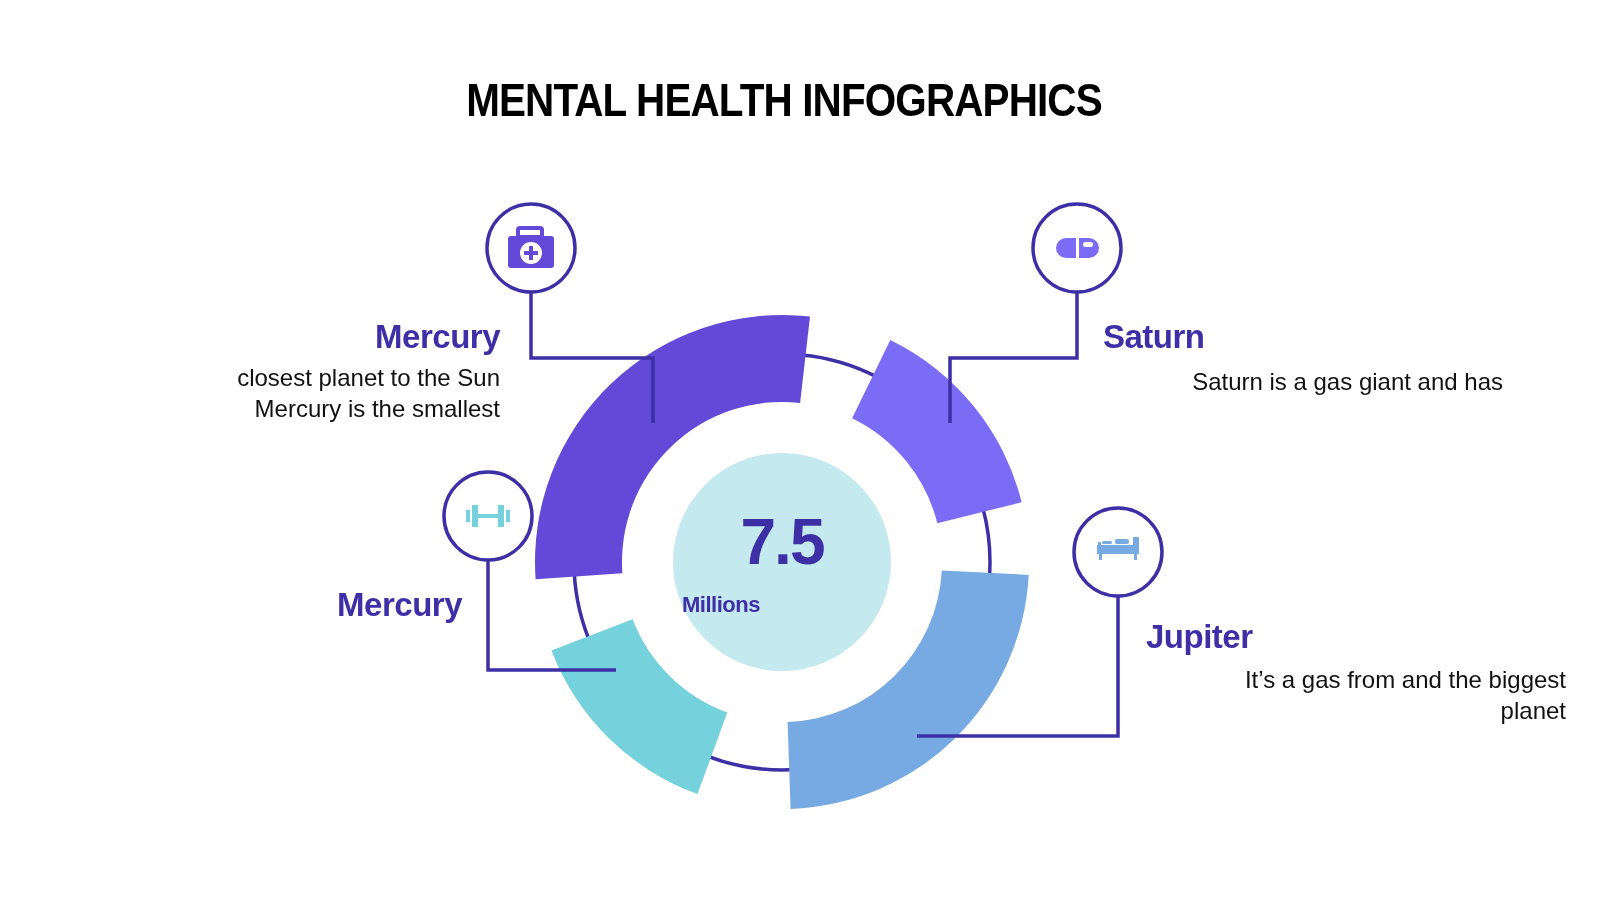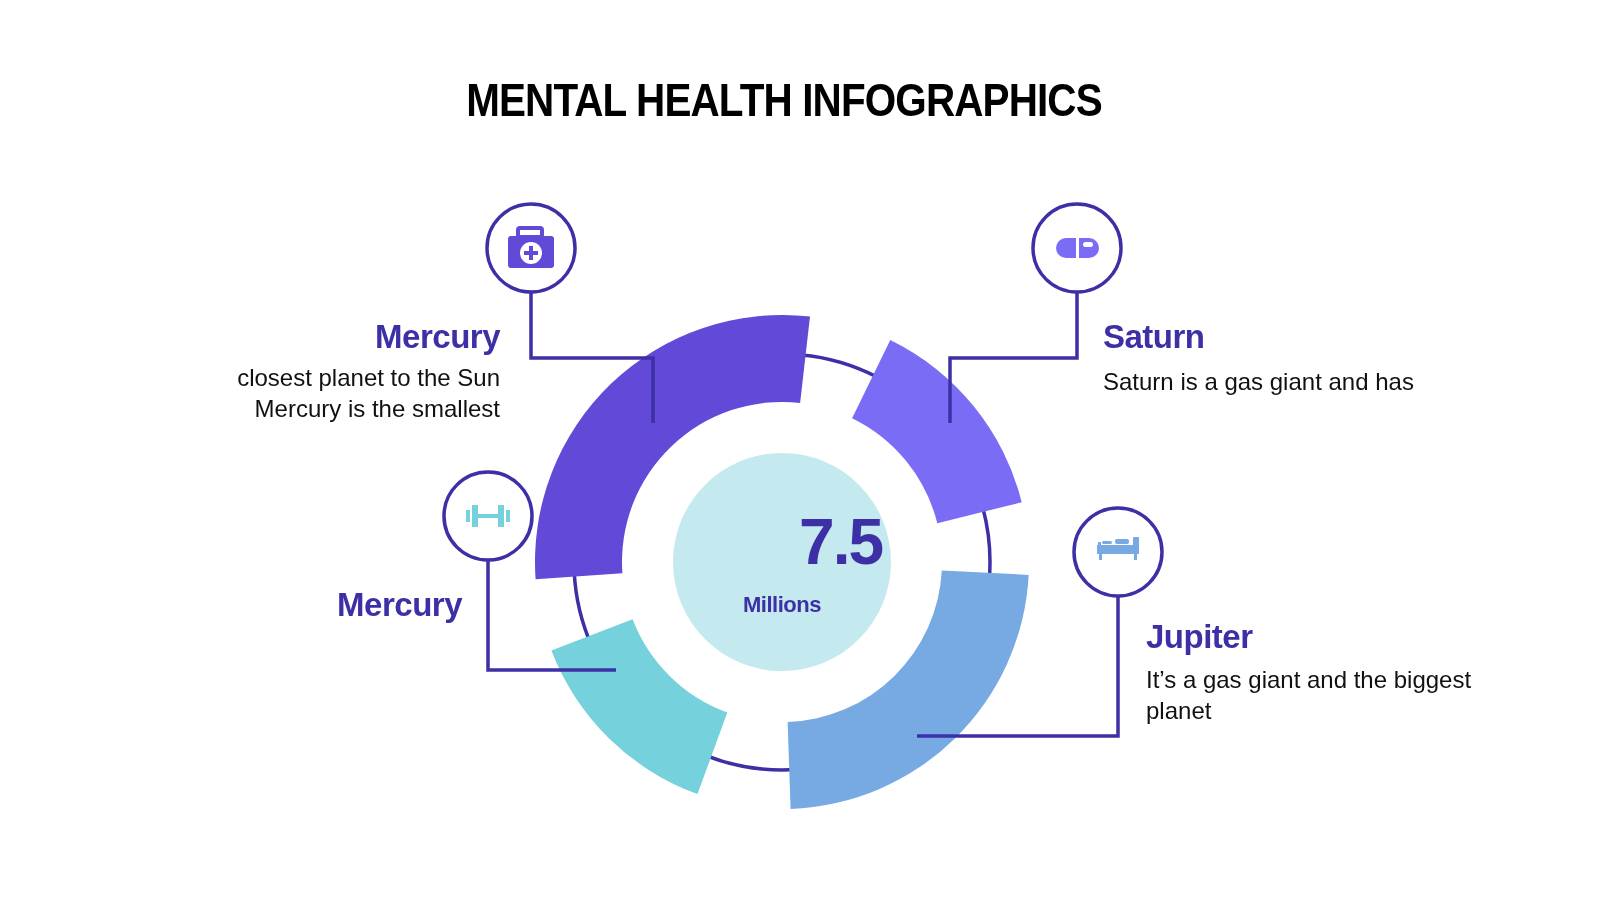--- a/index.html
+++ b/index.html
@@ -15,29 +15,29 @@
       font-family: "Liberation Sans", sans-serif;
       font-weight: 700; font-size: 47px; letter-spacing: -1px;
       color: #000; transform: scaleX(0.86); transform-origin: 784px 0;
     }
     svg.art { position: absolute; left: 0; top: 0; }
     .heading {
       position: absolute; font-weight: 700; font-size: 33px;
       color: #3d2fa6; letter-spacing: -0.5px;
     }
     .desc {
-      position: absolute; font-size: 24px; line-height: 31px; color: #111;
+      position: absolute; font-size: 24px; line-height: 31px; color: #111; text-align: right;
     }
     .right { text-align: right; }
     .center-num {
-      position: absolute; left: 682px; top: 505px; width: 200px; text-align: right;
+      position: absolute; left: 682px; top: 505px; width: 200px; text-align: center;
       font-weight: 700; font-size: 64px; color: #3d2fa6; letter-spacing: -2px;
     }
     .center-unit {
-      position: absolute; left: 682px; top: 592px; width: 200px; text-align: center;
+      position: absolute; left: 682px; top: 592px; width: 200px; text-align: left;
       font-weight: 700; font-size: 22px; color: #3d2fa6; letter-spacing: -0.5px;
     }
   </style>
 </head>
 <body>
 
 <div class="title">MENTAL HEALTH INFOGRAPHICS</div>
 
 <svg class="art" width="1600" height="900" viewBox="0 0 1600 900">
 
@@ -113,15 +113,15 @@
 <div class="desc" style="left:1103px; top:366px; width:400px;">
   <div>Saturn is a gas giant and has</div>
 </div>
 
 <div class="heading right" style="left:160px; top:586px; width:302px;">Mercury</div>
 <div class="desc right" style="left:60px; top:630px; width:402px;">
 </div>
 
 <div class="heading" style="left:1146px; top:618px; width:300px;">Jupiter</div>
 <div class="desc" style="left:1146px; top:664px; width:420px;">
-  <div>It’s a gas giant and the biggest</div>
+  <div>It’s a gas from and the biggest</div>
   <div>planet</div>
 </div>
 
 </body></html>

